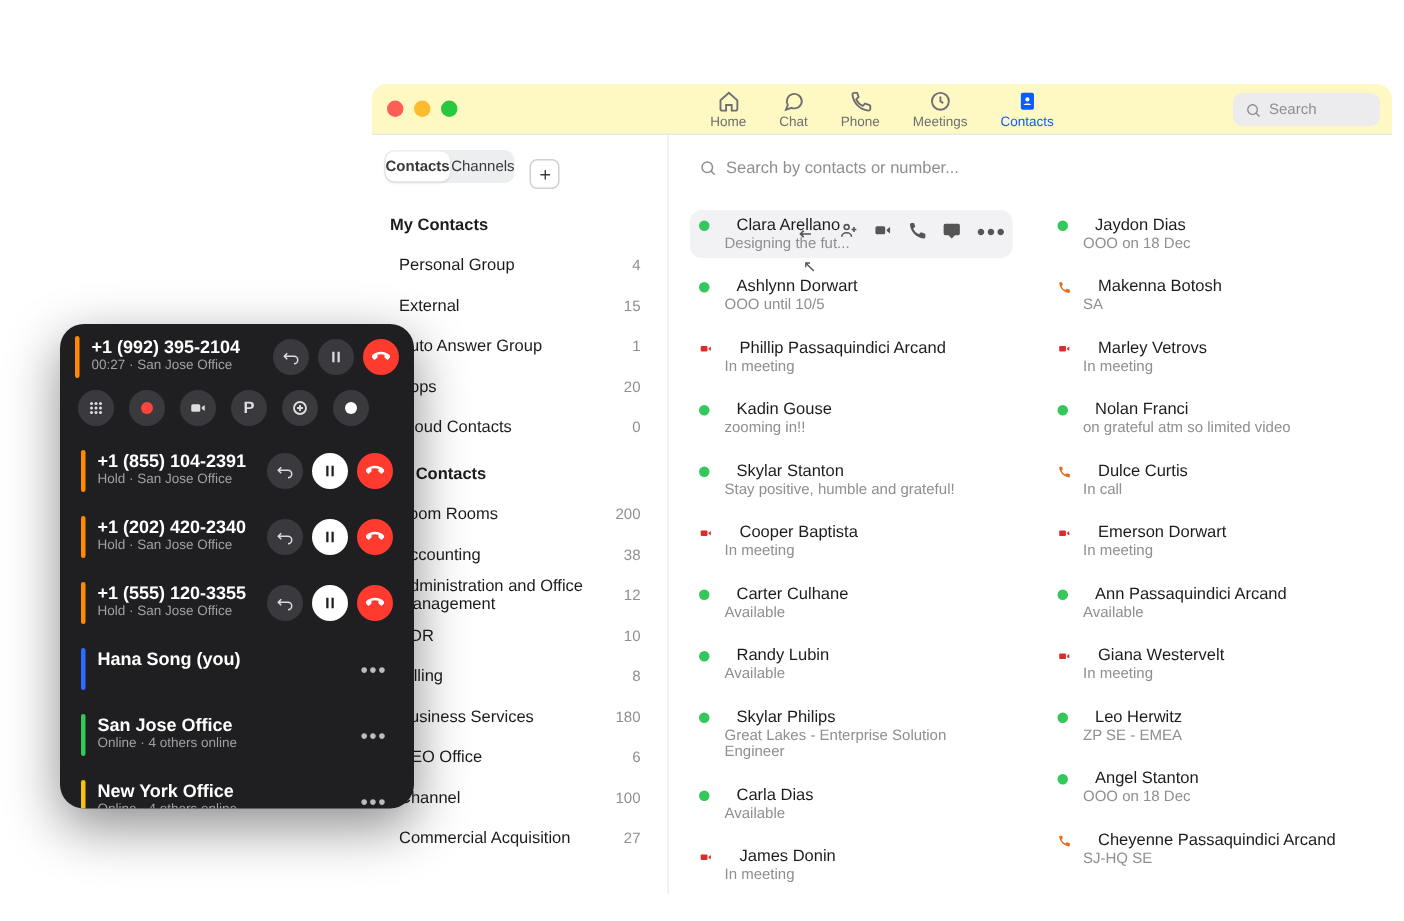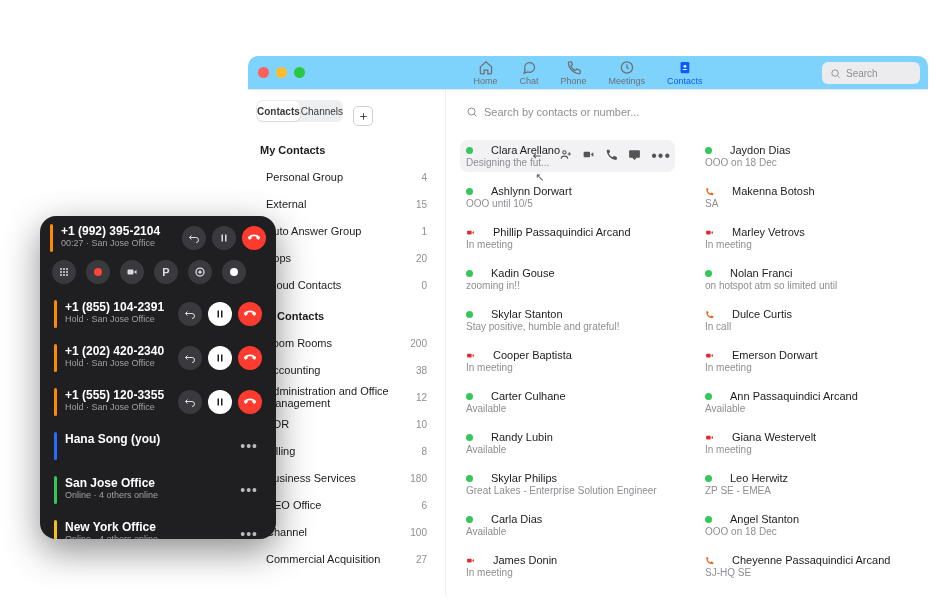--- a/index.html
+++ b/index.html
@@ -1,20 +1,20 @@
 <!DOCTYPE html>
 <html><head>
 <meta charset="utf-8">
 <style>
   * { box-sizing: border-box; margin: 0; padding: 0; font-family: -apple-system, BlinkMacSystemFont, "Segoe UI", Helvetica, Arial, sans-serif; }
   body { background: #fff; width: 936px; height: 614px; position: relative; overflow: hidden; }
 
   
   .zoom-window { position: absolute; left: 248px; top: 56px; width: 680px; height: 540px; background: #fff; border-radius: 10px; overflow: hidden; }
-  .titlebar { height: 34px; background: #7dd3fc; display: flex; align-items: center; padding: 0 10px; position: relative; border-bottom: 1px solid #e8e8ea; text-decoration: underline;}
+  .titlebar { height: 34px; background: #fef9c3; display: flex; align-items: center; padding: 0 10px; position: relative; border-bottom: 1px solid #e8e8ea; text-decoration: underline;}
   .traffic { display: flex; gap: 7px; }
   .tl { width: 11px; height: 11px; border-radius: 50%; }
   .tl.r { background:#ff5f57; } .tl.y{background:#febc2e;} .tl.g{background:#28c840;}
   .top-tabs { position:absolute; left:50%; transform:translateX(-50%); display:flex; gap:22px; align-items:flex-start; }
   .top-tab { display:flex; flex-direction:column; align-items:center; font-size:9px; color:#6e6e73; cursor:pointer; gap:1px;}
   .top-tab.active { color:#0b5cff; }
   .top-tab svg { width:15px; height:15px; }
   .search-pill { position:absolute; right:8px; top:6px; height:22px; width:98px; background:#ececee; border-radius:6px; display:flex; align-items:center; padding:0 8px; gap:5px; color:#8e8e93; font-size:10px;}
 
   .zoom-body { display:flex; height:calc(100% - 34px); }
@@ -38,21 +38,21 @@
   .grid { display:flex; gap:24px;}
   .col { flex:1; display:flex; flex-direction:column; gap:9px;}
 
   .contact { display:flex; flex-direction:column; gap:1px; padding:4px 6px; border-radius:8px; position:relative;}
   .contact .row1{ display:flex; align-items:center; gap:18px;}
   .pres { width:7px; height:7px; border-radius:50%; flex:0 0 7px;}
   .pres.on{background:#34c759;}
   .pres-ic { width:9px; height:9px; display:inline-flex; align-items:center; justify-content:center; flex:0 0 9px;}
   .pres-ic svg{width:9px;height:9px;}
   .nm { font-size:11px; color:#1c1c1e;}
-  .st { font-size:10px; color:#8e8e93; margin-left:0;}
+  .st { font-size:10px; color:#8e8e93; margin-left:17px;}
   .contact.sel { background:#f2f2f5;}
   .hover-actions { position:absolute; right:4px; top:50%; transform:translateY(-50%); display:flex; gap:10px; align-items:center; color:#555;}
   .hover-actions svg{width:13px; height:13px;}
   .ha-btn{width:22px;height:22px;border-radius:50%;display:flex;align-items:center;justify-content:center;}
   .cursor-arrow{position:absolute; left:8px; top:26px; font-size:11px;}
 
   
   .call-panel { position:absolute; left:40px; top:216px; width:236px; height:323px; background:#1f1f22; border-radius:16px; color:#fff; box-shadow:0 12px 36px rgba(0,0,0,.45); overflow:hidden; display:flex; flex-direction:column;}
   .cp-row { display:flex; align-items:center; justify-content:space-between; padding:8px 10px 4px 10px;}
   .cp-left { display:flex; gap:8px; align-items:flex-start;}
@@ -366,21 +366,21 @@
                 </span>
                 <span class="nm">Marley Vetrovs</span>
               </div>
               <div class="st">In meeting</div>
             </div>
             <div class="contact">
               <div class="row1">
                 <span class="pres on"></span>
                 <span class="nm">Nolan Franci</span>
               </div>
-              <div class="st">on hotspot atm so limited until</div>
+              <div class="st">on grateful atm so limited video</div>
             </div>
             <div class="contact">
               <div class="row1">
                 <span class="pres-ic">
                   <svg viewBox="0 0 24 24" fill="#e46b1f">
                     <path d="M22 17v3a2 2 0 0 1-2.2 2 19 19 0 0 1-16.8-17A2 2 0 0 1 5 3h3l1.5 4.5L7 10a14 14 0 0 0 7 7l2.5-2.5L21 16z"></path>
                   </svg>
                 </span>
                 <span class="nm">Dulce Curtis</span>
               </div>

